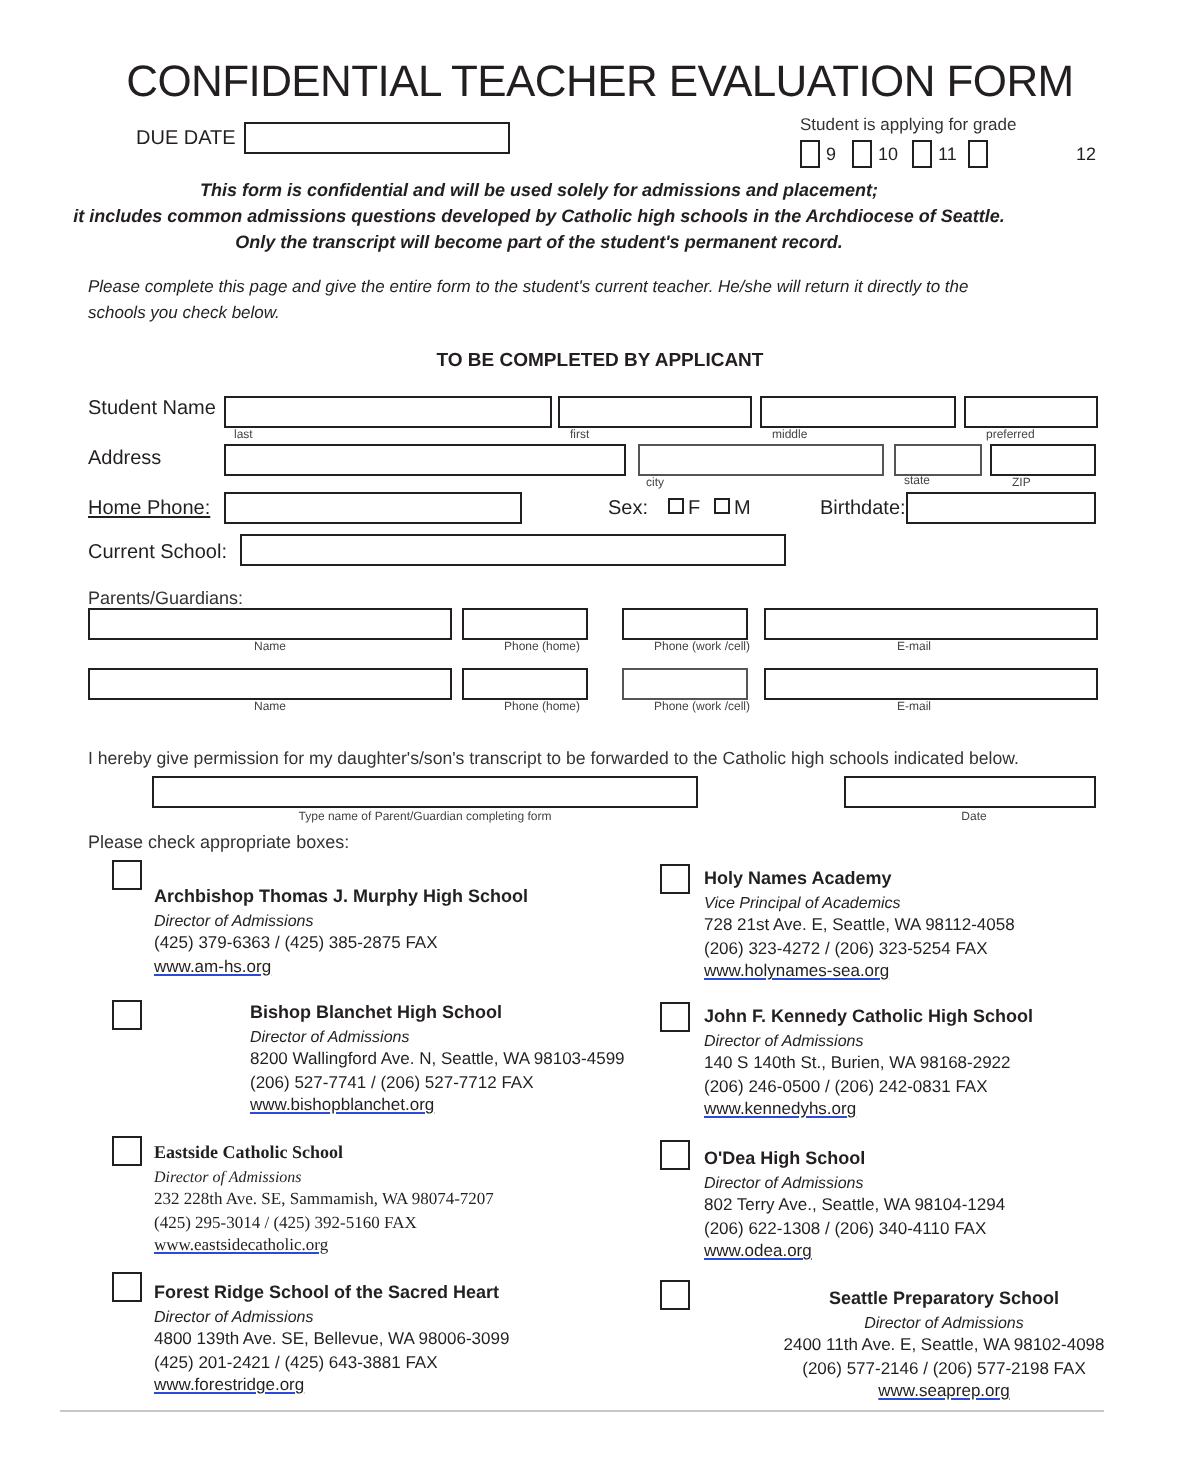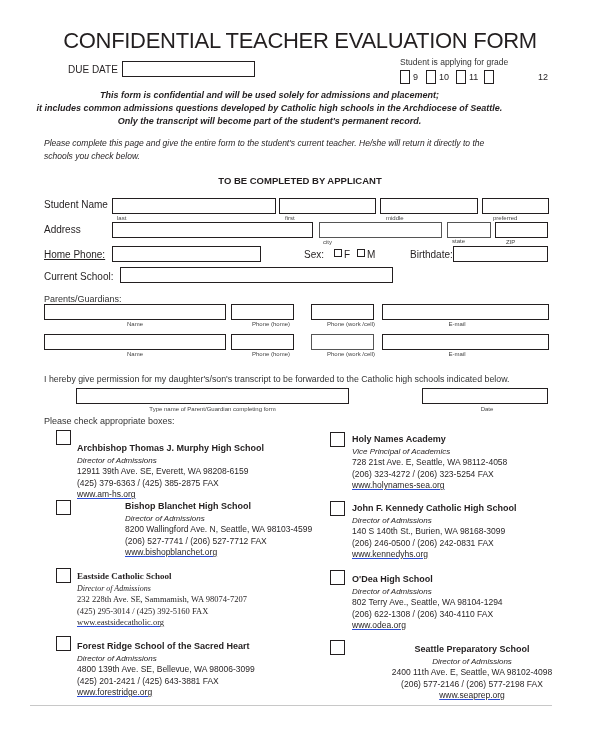--- a/index.html
+++ b/index.html
@@ -107,21 +107,20 @@
 <div class="box" style="left:422px;top:388px;width:126px;height:16px;"></div>
 <div class="t sub" style="left:76px;width:273px;text-align:center;top:406px;">Type name of Parent/Guardian completing form</div>
 <div class="t sub" style="left:422px;width:130px;text-align:center;top:406px;">Date</div>
 
 <div class="t" style="left:44px;top:416px;font-size:9px;color:#333;">Please check appropriate boxes:</div>
 
 <div class="cb" style="left:56px;top:430px;"></div>
 <div class="school" style="left:77px;top:431px;margin-top:12px;">
   <div class="name">Archbishop Thomas J. Murphy High School</div>
   <div class="role">Director of Admissions</div>
-  <div>12911 39th Ave. SE, Everett, WA  98208-6159</div>
   <div>(425) 379-6363 / (425) 385-2875 FAX</div>
   <div class="url">www.am-hs.org</div>
 </div>
 
 <div class="cb" style="left:56px;top:500px;"></div>
 <div class="school" style="left:77px;top:501px;margin-left:48px;">
   <div class="name">Bishop Blanchet High School</div>
   <div class="role">Director of Admissions</div>
   <div>8200 Wallingford Ave. N, Seattle, WA  98103-4599</div>
   <div>(206) 527-7741 / (206) 527-7712 FAX</div>
@@ -152,21 +151,21 @@
   <div class="role">Vice Principal of Academics</div>
   <div>728 21st Ave. E, Seattle, WA  98112-4058</div>
   <div>(206) 323-4272 / (206) 323-5254 FAX</div>
   <div class="url">www.holynames-sea.org</div>
 </div>
 
 <div class="cb" style="left:330px;top:501px;"></div>
 <div class="school" style="left:352px;top:503px;">
   <div class="name">John F. Kennedy Catholic High School</div>
   <div class="role">Director of Admissions</div>
-  <div>140 S 140th St., Burien, WA  98168-3099</div>
+  <div>140 S 140th St., Burien, WA  98168-2922</div>
   <div>(206) 246-0500 / (206) 242-0831 FAX</div>
   <div class="url">www.kennedyhs.org</div>
 </div>
 
 <div class="cb" style="left:330px;top:570px;"></div>
 <div class="school" style="left:352px;top:574px;">
   <div class="name">O'Dea High School</div>
   <div class="role">Director of Admissions</div>
   <div>802 Terry Ave., Seattle, WA  98104-1294</div>
   <div>(206) 622-1308 / (206) 340-4110 FAX</div>

